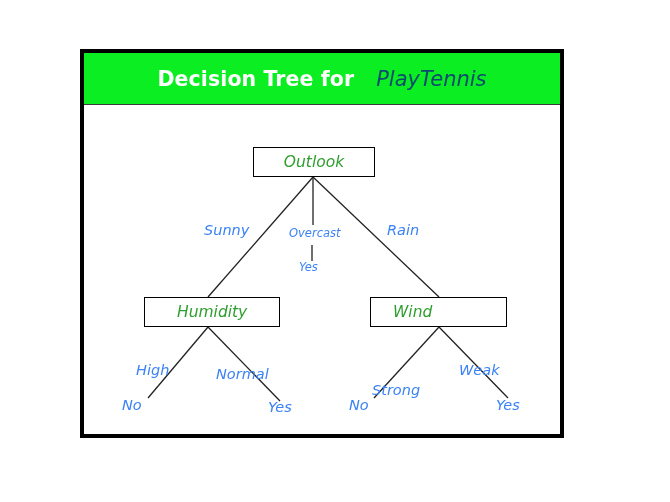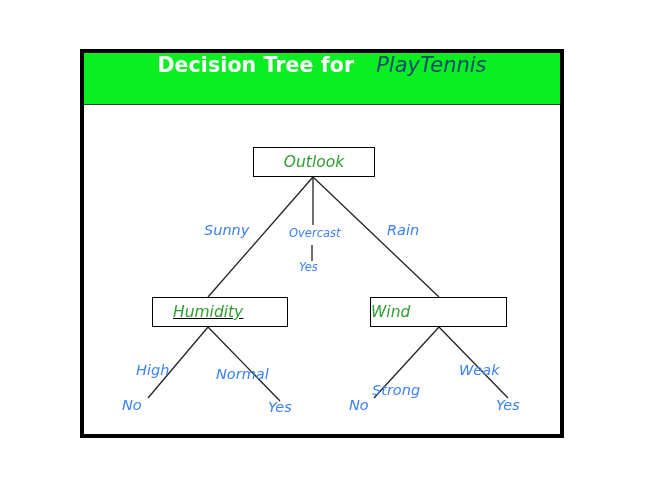--- a/index.html
+++ b/index.html
@@ -31,21 +31,21 @@
   #title-band {
     position: absolute;
     left: 0px;
     top: 0px;
     width: 476px;
     height: 52px;
     background: #0AEE22;
     border-bottom: 1px solid #3a3a3a;
     box-sizing: border-box;
     display: flex;
-    align-items: flex-start;
+    align-items: center;
     justify-content: center;
     white-space: pre;
   }
   #title-main {
     color: #ffffff;
     font-weight: bold;
     font-size: 20.5px;
     letter-spacing: 0.1px;
   }
   #title-gap {
@@ -91,30 +91,30 @@
     font-size: 15.5px;
     white-space: nowrap;
   }
   #node-outlook {
     left: 169px;
     top: 42px;
     width: 122px;
     justify-content: center;
   }
   #node-humidity {
-    left: 68px;
+    left: 60px;
     top: 192px;
     width: 136px;
-    padding-left: 20px;
-    text-decoration: underline;
+    padding-left: 32px;
   }
   #node-wind {
     left: 286px;
     top: 192px;
     width: 137px;
+    padding-left: 22px;
   }
 
   
   .edge-label,
   .leaf-label {
     position: absolute;
     color: #3b82f6;
     font-style: italic;
     white-space: nowrap;
     line-height: 1;

